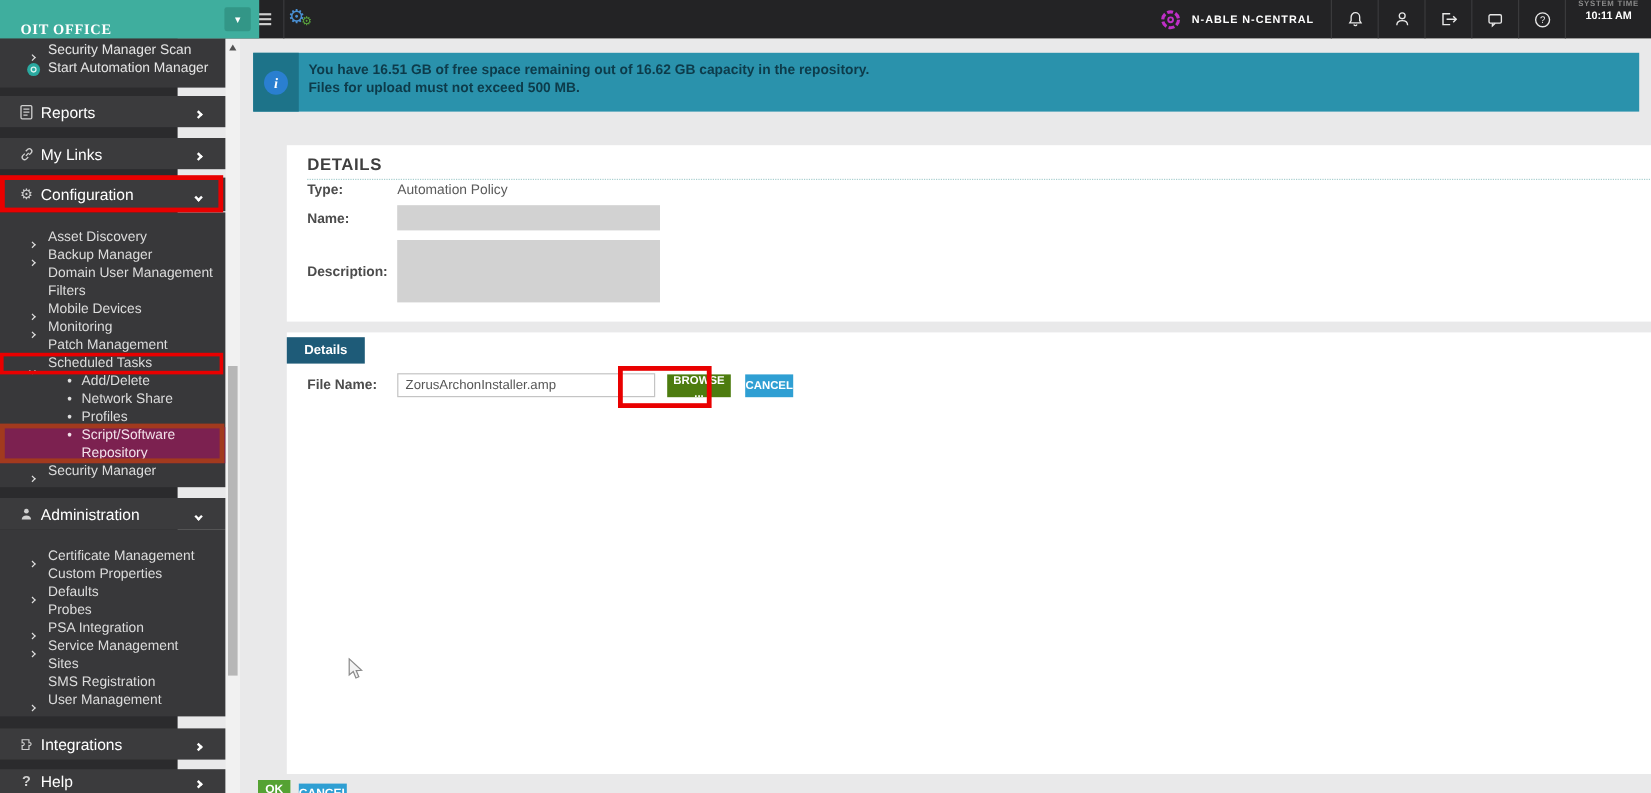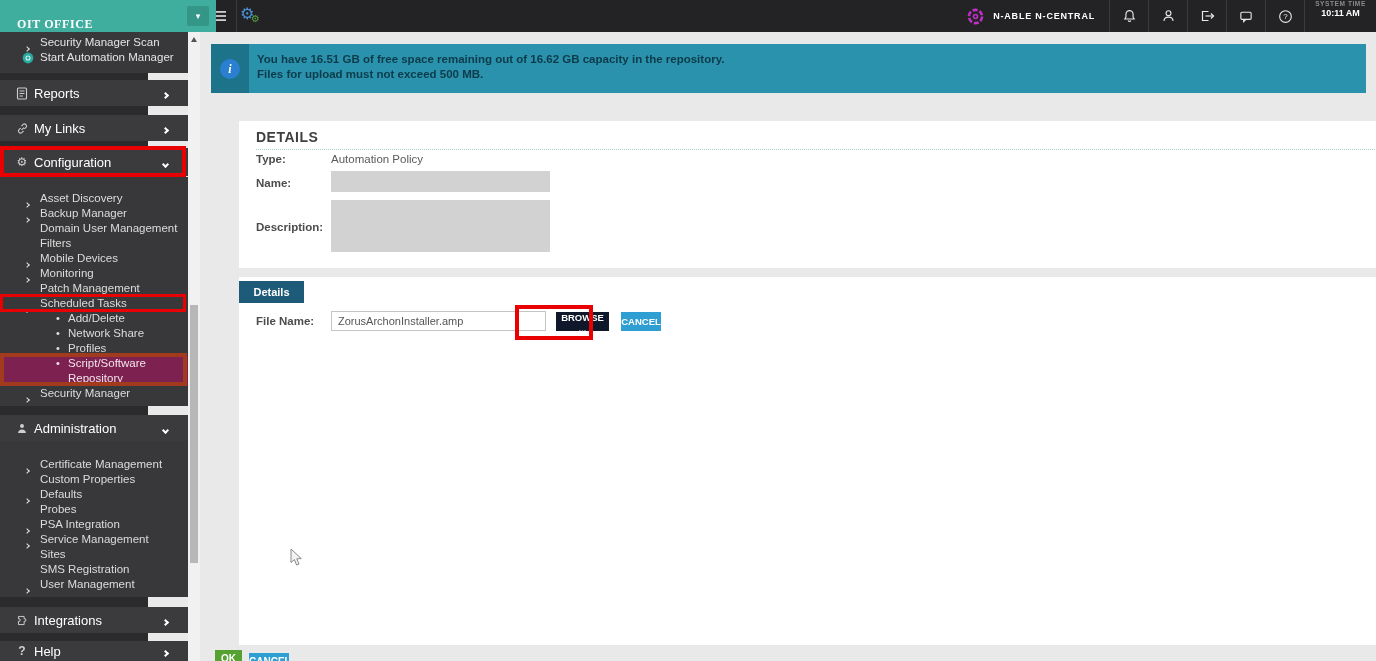--- a/index.html
+++ b/index.html
@@ -59,21 +59,21 @@
   .details-heading { position:absolute; left:17px; top:8px; font-size:14px; font-weight:bold; color:#3f3f3f; letter-spacing:.5px; }
   .dotted-rule { position:absolute; left:17px; top:28px; width:1125px; border-bottom:1px dotted #a9cfcf; }
   .field-label { position:absolute; left:17px; font-size:11.5px; font-weight:bold; color:#4c4c4c; }
   .field-value { position:absolute; left:92px; font-size:11.5px; color:#5a5a5a;text-align:right; }
   .gray-box { position:absolute; left:92px; background:#d2d2d2; }
 
   .card2 { top:277px; height:368px; }
   .tab { position:absolute; left:0px; top:4px; width:65px; height:22px; background:#1e5b78; color:#fff; font-size:11px; font-weight:bold; text-align:center; line-height:22px; cursor:pointer; }
   .file-input { position:absolute; left:92px; top:34px; width:215px; height:20px; background:#fff; border:1px solid #c4c4c4; font-size:11px; color:#555; padding-left:6px; font-family:"Liberation Sans",sans-serif; }
   .btn { position:absolute; border:none; color:#fff; font-weight:bold; font-family:"Liberation Sans",sans-serif; cursor:pointer; }
-  .browse-btn { left:317px; top:35px; width:53px; height:19px; background:#0f172a; font-size:9.5px; }
+  .browse-btn { left:317px; top:35px; width:53px; height:19px; background:#4d7c0f; font-size:9.5px; }
   .cancel-btn { left:382px; top:35px; width:40px; height:19px; background:#2f9fd3; font-size:9.5px; }
   .ok-btn { position:absolute; left:215px; top:650px; width:27px; height:16px; background:#55a233; font-size:10px; z-index:2; }
   .cancel-btn2 { position:absolute; left:249px; top:653px; width:40px; height:16px; background:#2f9fd3; font-size:10px; z-index:2; }
 
   
   .annotation { position:absolute; border:4px solid #e90000; z-index:10; pointer-events:none; }
   .anno-cfg { left:0; top:146px; width:186px; height:31px; }
   .anno-sched { left:0; top:294px; width:186px; height:18px; border-width:3px; }
   .anno-script { left:0; top:353px; width:187px; height:33px; border-color:#a23a1e; }
   .anno-browse { left:515px; top:305px; width:78px; height:35px; }

